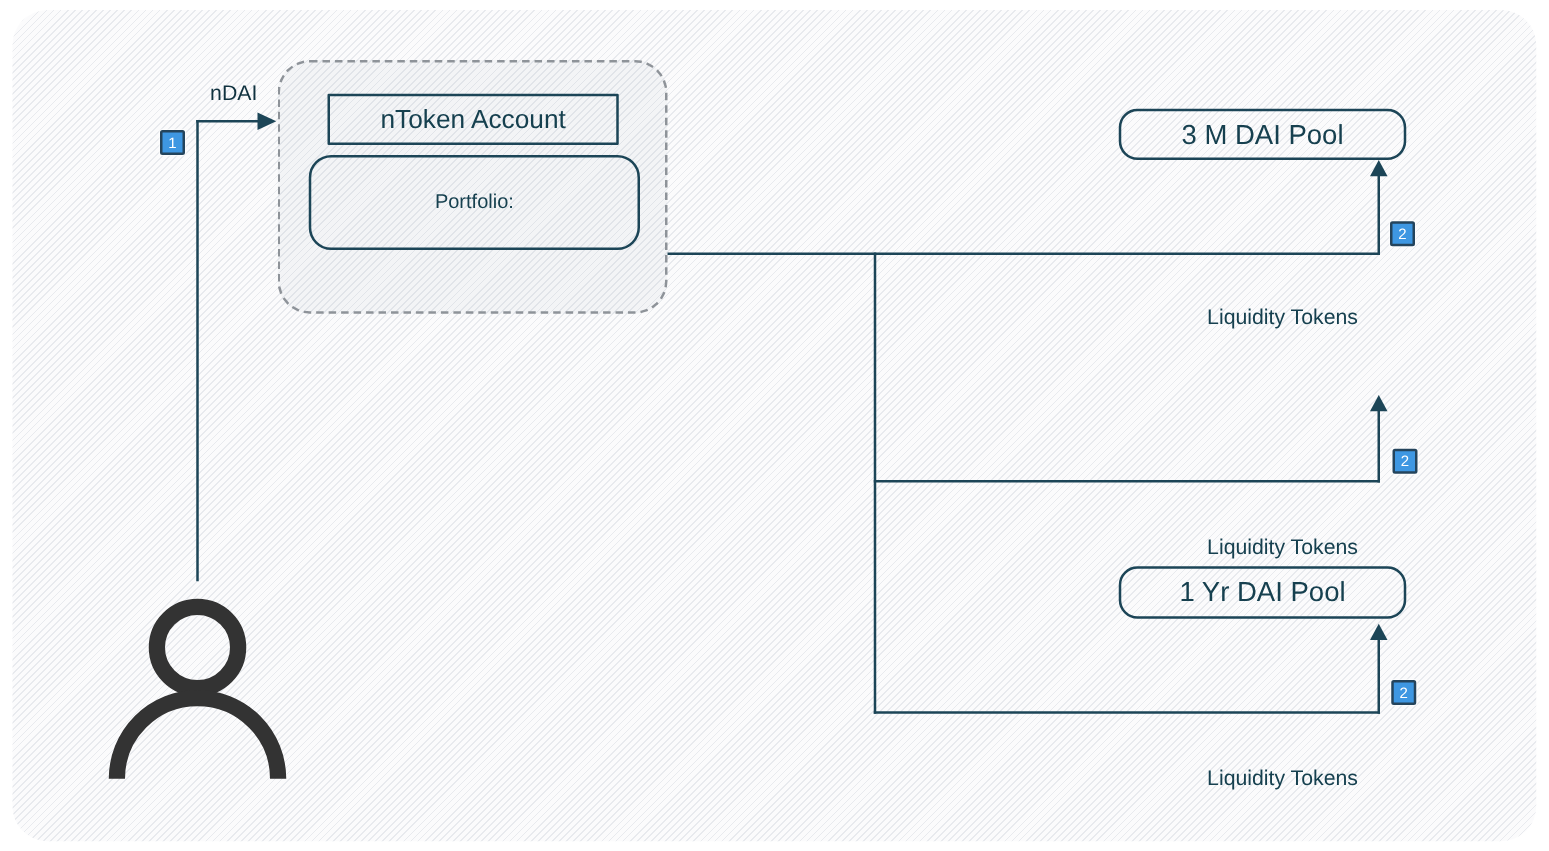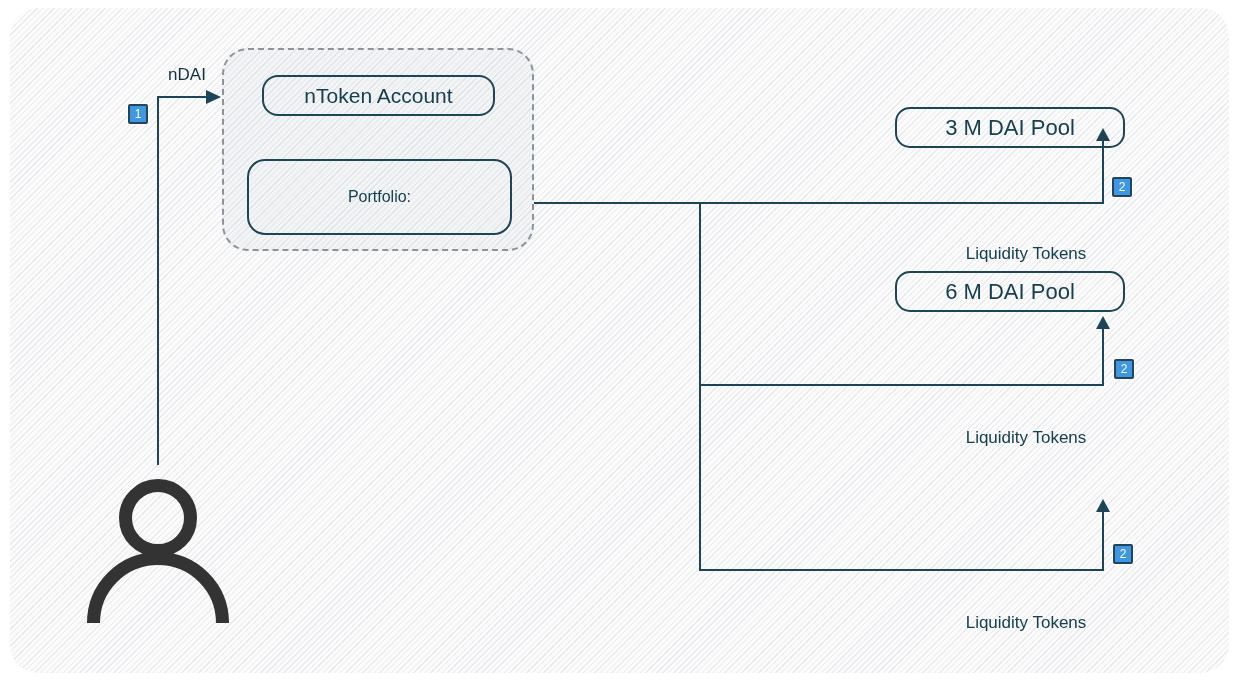--- a/index.html
+++ b/index.html
@@ -49,27 +49,27 @@
     background:rgba(125,135,145,0.06);
   }
   
   .node{
     position:absolute;
     border:2px solid var(--line);
     display:flex;align-items:center;justify-content:center;
     color:var(--text);
     background:transparent;
   }
-  .node-ntoken{left:262px;top:75px;width:233px;height:41px;border-radius:16px;font-size:21px;}
+  .node-ntoken{left:262px;top:75px;width:233px;height:41px;border-radius:1px;font-size:21px;}
   .node-portfolio{
-    left:247px;top:159px;width:265px;height:76px;border-radius:18px;
+    left:247px;top:124px;width:265px;height:76px;border-radius:18px;
     font-size:16px;flex-direction:column;line-height:1.35;text-align:center;
   }
   .node-pool{width:230px;height:41px;border-radius:15px;font-size:22px;left:895px;}
-  .pool-3m{top:87px;margin-top:20px;}
+  .pool-3m{top:87px;}
   .pool-6m{top:271px;}
   .pool-1yr{top:453px;height:42px;}
   
   .edge-label{
     position:absolute;font-size:17px;color:var(--text);
     width:156px;text-align:center;margin-top:36px;
   }
   .ndai-label{
     position:absolute;left:160px;top:65px;width:54px;
     font-size:17px;color:#10323f;text-align:center;
@@ -118,22 +118,22 @@
   <div class="line" style="left:1102px;top:140px;width:2px;height:64px;"></div>
   <div class="arrow-up" style="left:1096px;top:128px;"></div>
   <div class="line" style="left:1102px;top:328px;width:2px;height:58px;"></div>
   <div class="arrow-up" style="left:1096px;top:316px;"></div>
   <div class="line" style="left:1102px;top:511px;width:2px;height:60px;"></div>
   <div class="arrow-up" style="left:1096px;top:499px;"></div>
 
   <div class="node node-pool pool-3m">
     <span>3 M DAI Pool</span>
   </div>
-  <div class="node node-pool pool-6m">
-    <span>6 M DAI Pool</span>
+  <div class="node node-pool pool-1yr">
+    <span>1 Yr DAI Pool</span>
   </div>
 
   <div class="edge-label" style="left:948px;top:208px;">Liquidity Tokens</div>
   <div class="edge-label" style="left:948px;top:392px;">Liquidity Tokens</div>
   <div class="edge-label" style="left:948px;top:577px;">Liquidity Tokens</div>
 
   <div class="badge" style="left:1112px;top:177px;">2</div>
   <div class="badge" style="left:1114px;top:359px;">2</div>
   <div class="badge" style="left:1113px;top:544px;">2</div>
 </div>

